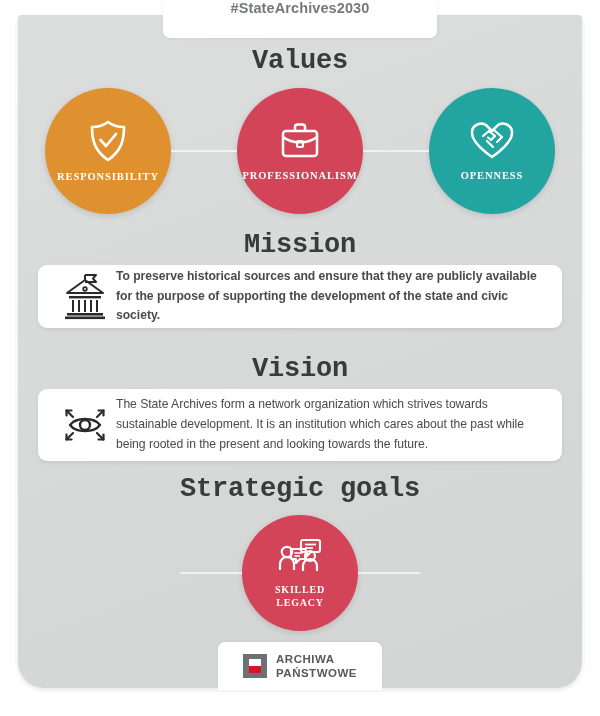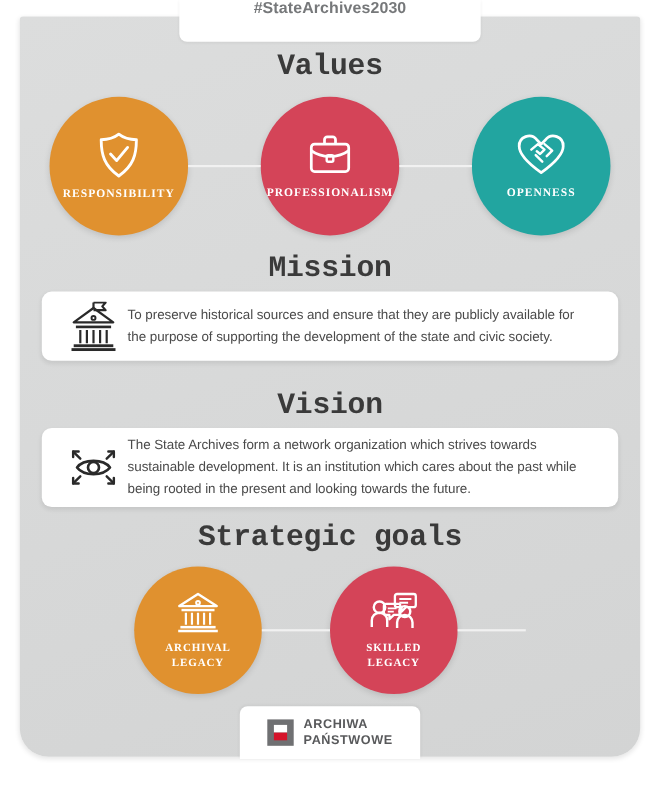--- a/index.html
+++ b/index.html
@@ -137,21 +137,21 @@
           <path d="M26 11 l7 6 -5 5" fill="none" stroke="#fff" stroke-width="2.2" stroke-linecap="round" stroke-linejoin="round"></path>
           <path d="M18 21 l6 6" fill="none" stroke="#fff" stroke-width="2.2" stroke-linecap="round"></path>
         </svg>
       </span>
       <span class="lbl">OPENNESS</span>
     </div>
   </div>
 
   <div class="heading" style="top:230px;">Mission</div>
 
-  <div class="card" style="top:265px; height:63px;">
+  <div class="card" style="top:265px; height:63px;font-weight:bold;">
     <span class="card-ico">
       <svg width="46" height="46" viewBox="0 0 46 46">
         <path d="M23 6 L5 19 H41 Z" fill="none" stroke="#2a2a2a" stroke-width="2" stroke-linejoin="round"></path>
         <circle cx="23" cy="15" r="1.8" fill="none" stroke="#2a2a2a" stroke-width="1.8"></circle>
         <path d="M23 6 V1 M23 1 H34 L31 4.5 L34 8 H23" fill="none" stroke="#2a2a2a" stroke-width="2" stroke-linejoin="round"></path>
         <rect x="7" y="22" width="32" height="2.4" fill="#2a2a2a"></rect>
         <g stroke="#2a2a2a" stroke-width="2" fill="none">
           <line x1="11" y1="26" x2="11" y2="38"></line>
           <line x1="17" y1="26" x2="17" y2="38"></line>
           <line x1="23" y1="26" x2="23" y2="38"></line>
@@ -184,41 +184,20 @@
         </g>
       </svg>
     </span>
     <span class="card-txt">The State Archives form a network organization which strives towards sustainable development. It is an institution which cares about the past while being rooted in the present and looking towards the future.</span>
   </div>
 
   <div class="heading" style="top:474px;">Strategic goals</div>
 
   <div class="circle-row" style="top:515px;">
 
-    <div class="circle lower" style="background:#E0912F;">
-      <span class="ico">
-        <svg width="44" height="40" viewBox="0 0 44 40">
-          <path d="M22 3 L5 14 H39 Z" fill="none" stroke="#fff" stroke-width="2.2" stroke-linejoin="round"></path>
-          <circle cx="22" cy="11" r="1.7" fill="none" stroke="#fff" stroke-width="1.8"></circle>
-          <rect x="7" y="16.5" width="30" height="2.2" fill="#fff"></rect>
-          <g stroke="#fff" stroke-width="2" fill="none">
-            <line x1="11" y1="20" x2="11" y2="31"></line>
-            <line x1="16.5" y1="20" x2="16.5" y2="31"></line>
-            <line x1="22" y1="20" x2="22" y2="31"></line>
-            <line x1="27.5" y1="20" x2="27.5" y2="31"></line>
-            <line x1="33" y1="20" x2="33" y2="31"></line>
-          </g>
-          <rect x="6" y="32" width="32" height="2.3" fill="#fff"></rect>
-          <rect x="4" y="35.5" width="36" height="2.3" fill="#fff"></rect>
-        </svg>
-      </span>
-      <span class="lbl">
-        <span>ARCHIVAL</span><br><span>LEGACY</span>
-      </span>
-    </div>
 
     <div class="connector lower"></div>
 
     <div class="circle lower" style="background:#D44458;align-items:center;">
       <span class="ico">
         <svg width="46" height="40" viewBox="0 0 46 40">
           <circle cx="10" cy="15" r="5.2" fill="none" stroke="#fff" stroke-width="2.2"></circle>
           <path d="M3 33 v-6 a7 7 0 0 1 14 0 v6" fill="none" stroke="#fff" stroke-width="2.2" stroke-linejoin="round"></path>
           <circle cx="33" cy="19" r="5" fill="none" stroke="#fff" stroke-width="2.2"></circle>
           <path d="M26 34 v-5 a7 7 0 0 1 14 0 v5" fill="none" stroke="#fff" stroke-width="2.2" stroke-linejoin="round"></path>

